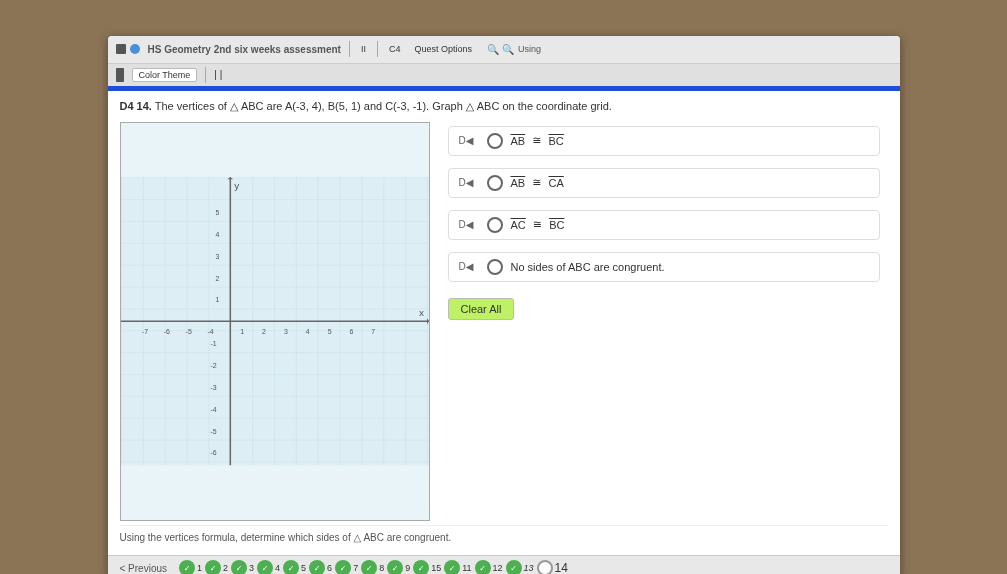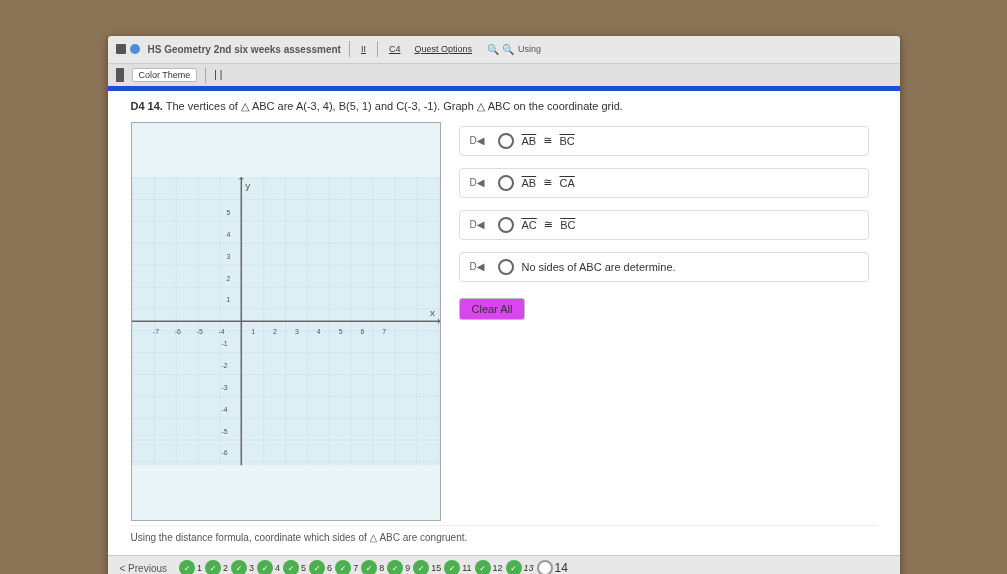--- a/index.html
+++ b/index.html
@@ -43,21 +43,20 @@
       height: 16px;
       background: #aaa;
     }
     .toolbar-btn {
       font-size: 9px;
       color: #333;
       background: none;
       border: none;
       cursor: pointer;
       padding: 1px 3px;
-      text-decoration: underline;
     }
     .toolbar-icons {
       display: flex;
       gap: 4px;
       align-items: center;
     }
     .icon-circle {
       width: 14px;
       height: 14px;
       border-radius: 50%;
@@ -86,21 +85,21 @@
       flex: 1;
       display: flex;
       flex-direction: column;
       background: #fff;
       overflow: hidden;
     }
     .question-area {
       flex: 1;
       display: flex;
       flex-direction: column;
-      padding: 8px 23px;
+      padding: 8px 12px;
     }
     .question-header {
       font-size: 11px;
       color: #333;
       margin-bottom: 8px;
       line-height: 1.4;
     }
     .question-number {
       font-weight: bold;
       font-size: 11px;
@@ -152,21 +151,21 @@
       flex-shrink: 0;
     }
     .answer-text {
       font-size: 11px;
       color: #333;
       display: flex;
       align-items: flex-end;
       gap: 4px;
     }
     .clear-all-btn {
-      background: #d946ef;
+      background: #bef264;
       border: 1px solid #bbb;
       border-radius: 3px;
       font-size: 11px;
       padding: 4px 12px;
       cursor: pointer;
       color: #333;
       align-self: flex-start;
       margin-top: 4px;
     }
     .question-footer {
@@ -342,29 +341,29 @@
             <span class="answer-text">
               <span style="text-decoration:overline;">AC</span>
               <span>&nbsp;≅&nbsp;</span>
               <span style="text-decoration:overline;">BC</span>
             </span>
           </div>
 
           <div class="answer-option">
             <span class="answer-option-speaker">D◀</span>
             <div class="radio-circle"></div>
-            <span class="answer-text">No sides of ABC are determine.</span>
+            <span class="answer-text">No sides of ABC are congruent.</span>
           </div>
 
           <button class="clear-all-btn">Clear All</button>
         </div>
       </div>
 
       <div class="question-footer">
-        <span>Using the distance formula, coordinate which sides of △ ABC are congruent.</span>
+        <span>Using the vertices formula, determine which sides of △ ABC are congruent.</span>
       </div>
     </div>
   </div>
 
   <div class="bottom-nav">
     <button class="prev-btn">&lt; Previous</button>
 
     <div class="page-num">
       <div class="page-num-badge">
         <div class="check-icon">✓</div>

